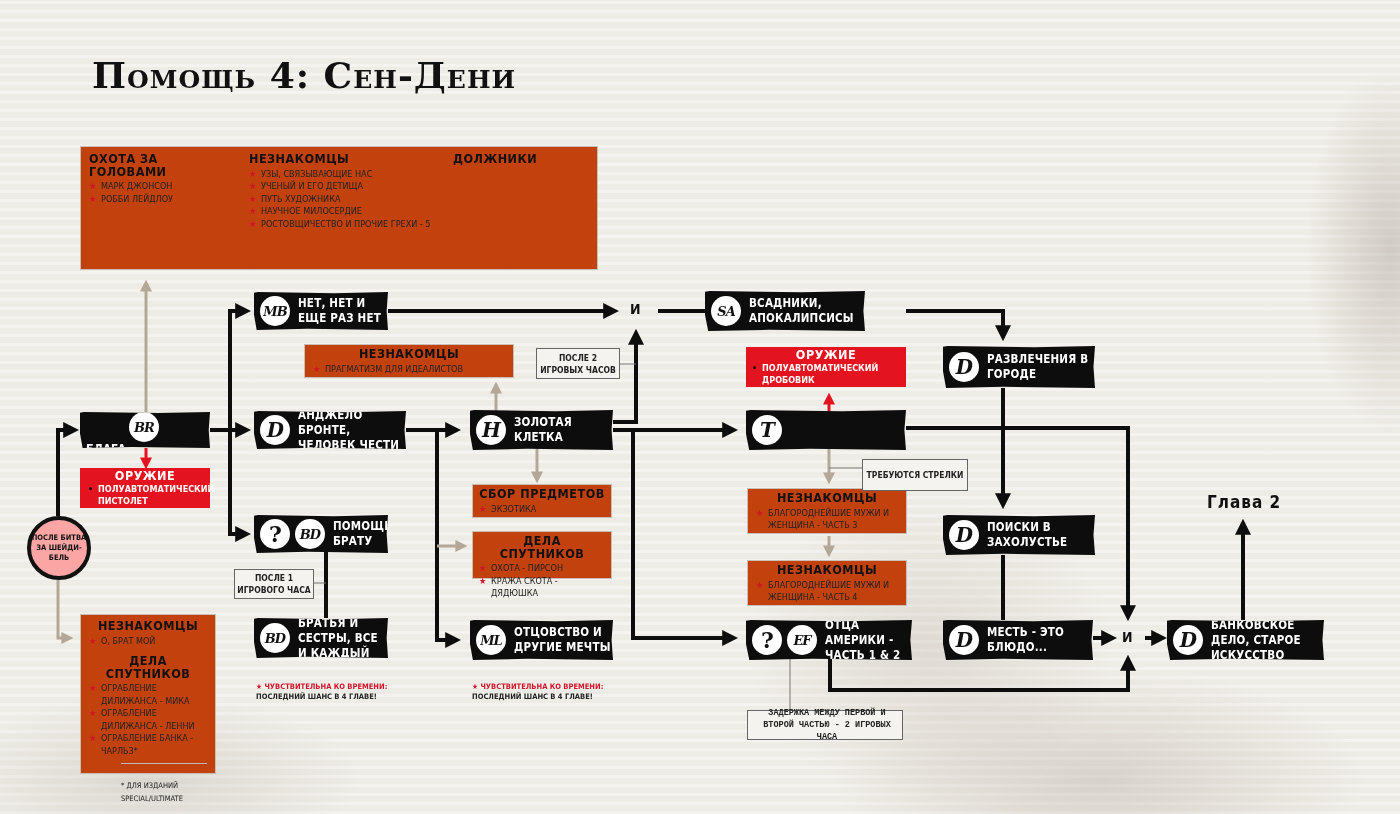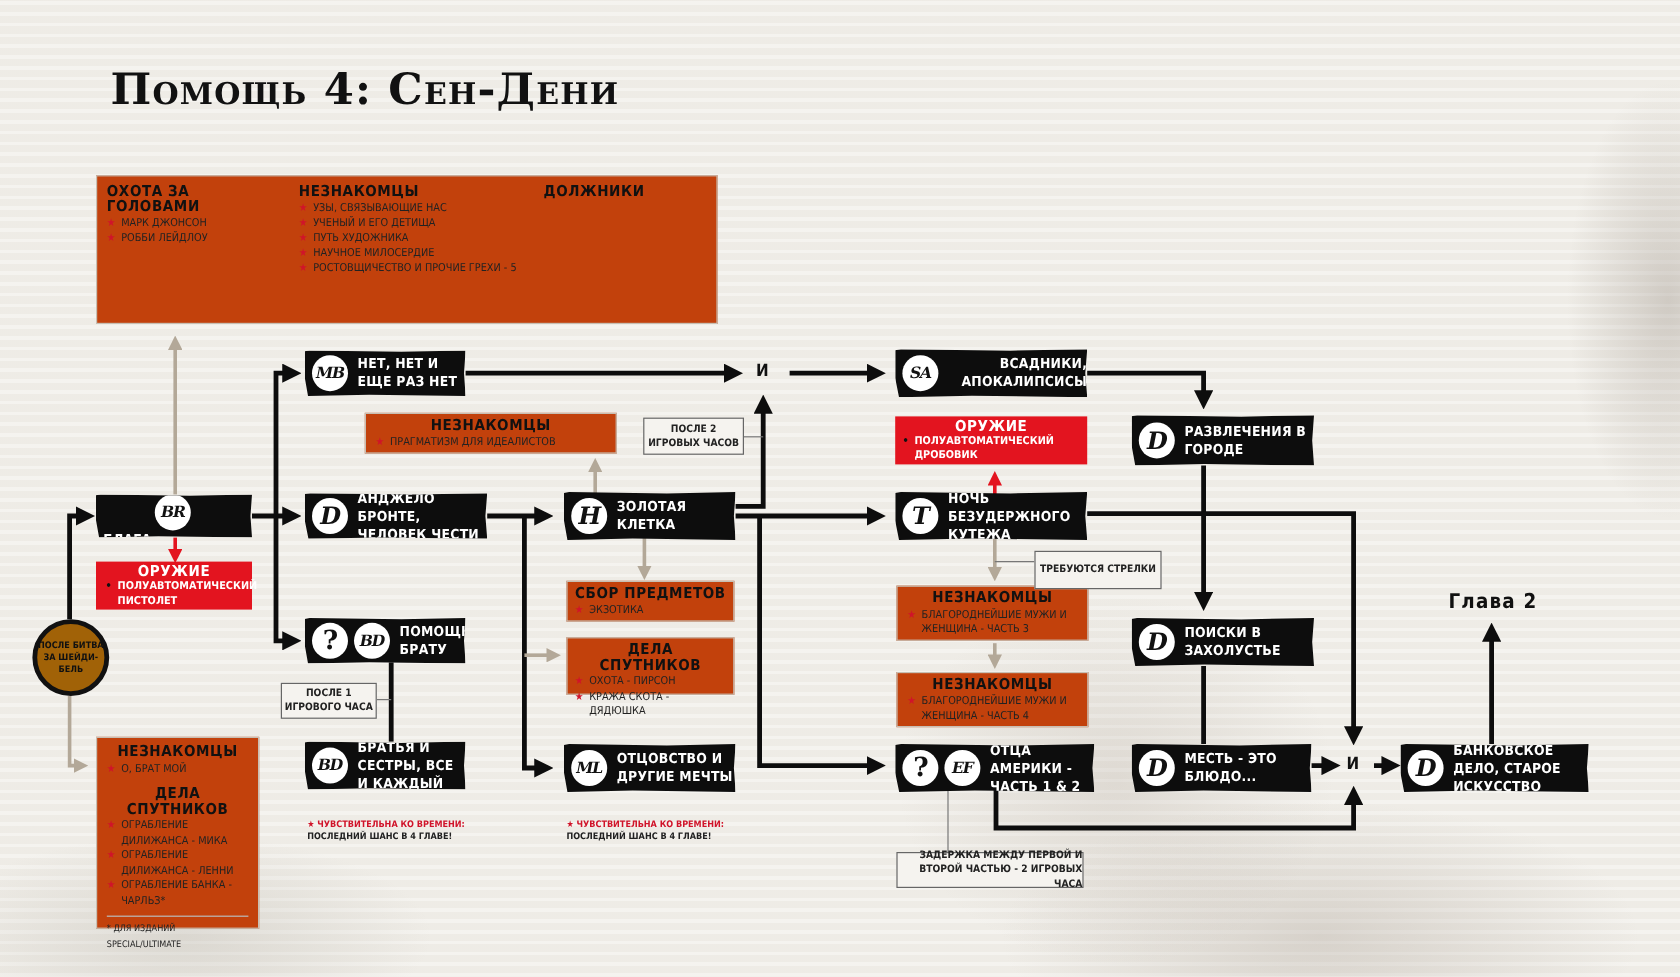--- a/index.html
+++ b/index.html
@@ -61,31 +61,31 @@
   .note {
     position:absolute; background:#f5f3ef; border:1px solid #666; box-sizing:border-box;
     font-size:8.5px; line-height:12px; text-transform:uppercase; color:#222; text-align:center;
     display:flex; align-items:center; justify-content:center; font-weight:bold;
   }
   .andlabel {
     position:absolute; font-weight:bold; font-size:14px; color:#111;
   }
   .circle-start {
     position:absolute; left:27px; top:516px; width:64px; height:64px; border-radius:50%;
-    border:4px solid #111; background:#a16207; box-sizing:border-box;
+    border:4px solid #111; background:#fca5a5; box-sizing:border-box;
     display:flex; align-items:center; justify-content:center; text-align:center;
     font-size:7.5px; line-height:10px; text-transform:uppercase; color:#111; font-weight:bold;
   }
   .timed {
     position:absolute; font-size:7.5px; line-height:10px; color:#222; text-transform:uppercase; font-weight:bold;margin-top:20px;
   }
   .timed .rd { color:#d0142a; }
   .timed .st { color:#d0142a; }
   .chap5 { position:absolute; left:1207px; top:492px; font-size:17px; font-weight:bold; letter-spacing:1px; color:#111; }
-  .foot { font-size:7.5px; border-top:1px solid #bbb; margin-top:6px; padding-top:4px; }
+  .foot { font-size:7.5px; border-top:1px solid #bbb; margin-top:6px; padding-top:16px;margin-left:32px; }
 </style>
 </head>
 <body>
 
 <div class="bg"></div>
 
 <div class="title">Помощь 4: Сен-Дени</div>
 
 <svg class="lines" width="1400" height="814">
   <defs>
@@ -214,28 +214,27 @@
 <div class="node" style="left:470px; top:410px; width:143px; height:40px;">
   <span class="ic big">H</span>
   <span>Золотая клетка</span>
 </div>
 
 <div class="node" style="left:470px; top:620px; width:143px; height:40px;">
   <span class="ic">ML</span>
   <span>Отцовство и другие мечты</span>
 </div>
 
-<div class="node" style="left:746px; top:291px; width:160px; height:40px;text-align:right;">
+<div class="node" style="left:705px; top:291px; width:160px; height:40px;">
   <span class="ic">SA</span>
   <span>Всадники, апокалипсисы</span>
 </div>
 
 <div class="node" style="left:746px; top:410px; width:160px; height:40px;">
   <span class="ic big">T</span>
-  <span>Ночь безудержного кутежа</span>
 </div>
 
 <div class="node" style="left:746px; top:620px; width:166px; height:40px;">
   <span class="ic q">?</span>
   <span class="ic">EF</span>
   <span>Отца Америки - часть 1 &amp; 2</span>
 </div>
 
 <div class="node" style="left:943px; top:346px; width:152px; height:42px;">
   <span class="ic big">D</span>
@@ -321,20 +320,20 @@
     <li>Ограбление дилижанса - Мика</li>
     <li>Ограбление дилижанса - Ленни</li>
     <li>Ограбление банка - Чарльз*</li>
   </ul>
   <div class="foot">* Для изданий Special/Ultimate</div>
 </div>
 
 <div class="note" style="left:536px; top:348px; width:84px; height:31px;">После 2 игровых часов</div>
 <div class="note" style="left:234px; top:569px; width:80px; height:30px;">После 1 игрового часа</div>
 <div class="note" style="left:862px; top:459px; width:106px; height:32px;">Требуются стрелки</div>
-<div class="note" style="left:747px; top:710px; width:156px; height:30px; text-align:right; justify-content:flex-start; padding-left:4px;">Задержка между первой и второй частью - 2 игровых часа</div>
+<div class="note" style="left:747px; top:710px; width:156px; height:30px; text-align:center; justify-content:flex-start; padding-left:4px;font-family:Liberation Mono, monospace;">Задержка между первой и второй частью - 2 игровых часа</div>
 
 <div class="timed" style="left:256px; top:662px; width:170px;">
   <span class="st">★ </span><span class="rd">Чувствительна ко времени:</span> <span>Последний шанс в 4 Главе!</span>
 </div>
 <div class="timed" style="left:472px; top:662px; width:150px;">
   <span class="st">★ </span><span class="rd">Чувствительна ко времени:</span> <span>Последний шанс в 4 Главе!</span>
 </div>
 
 </body></html>

